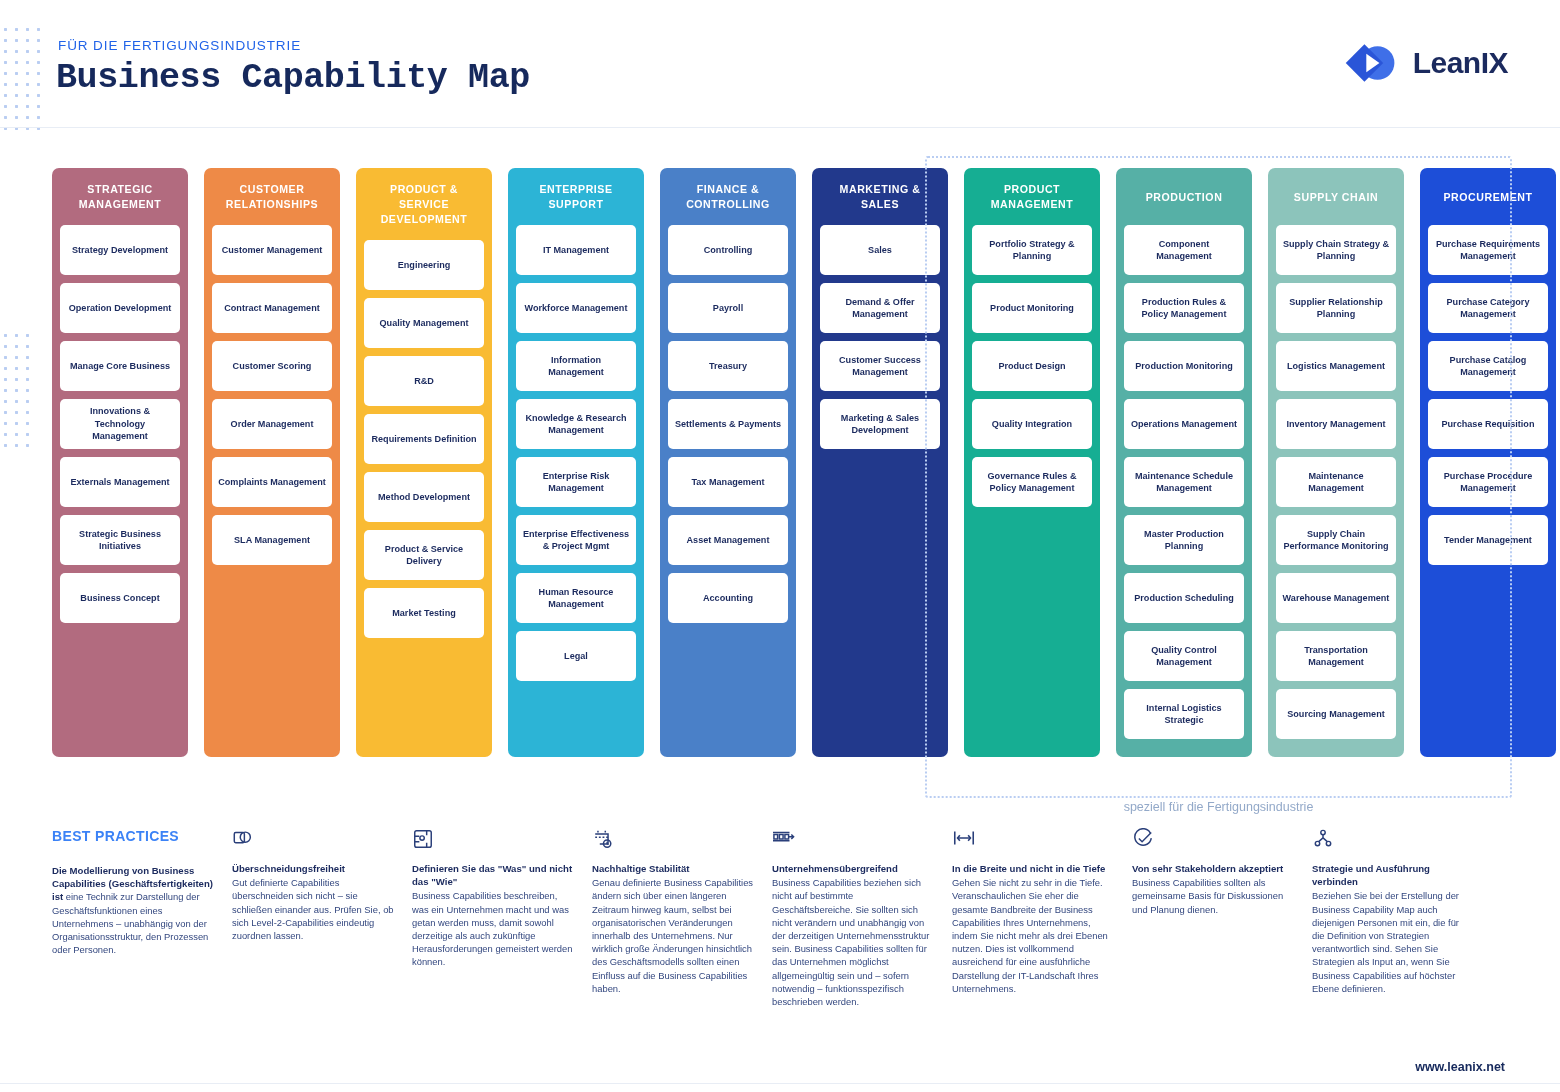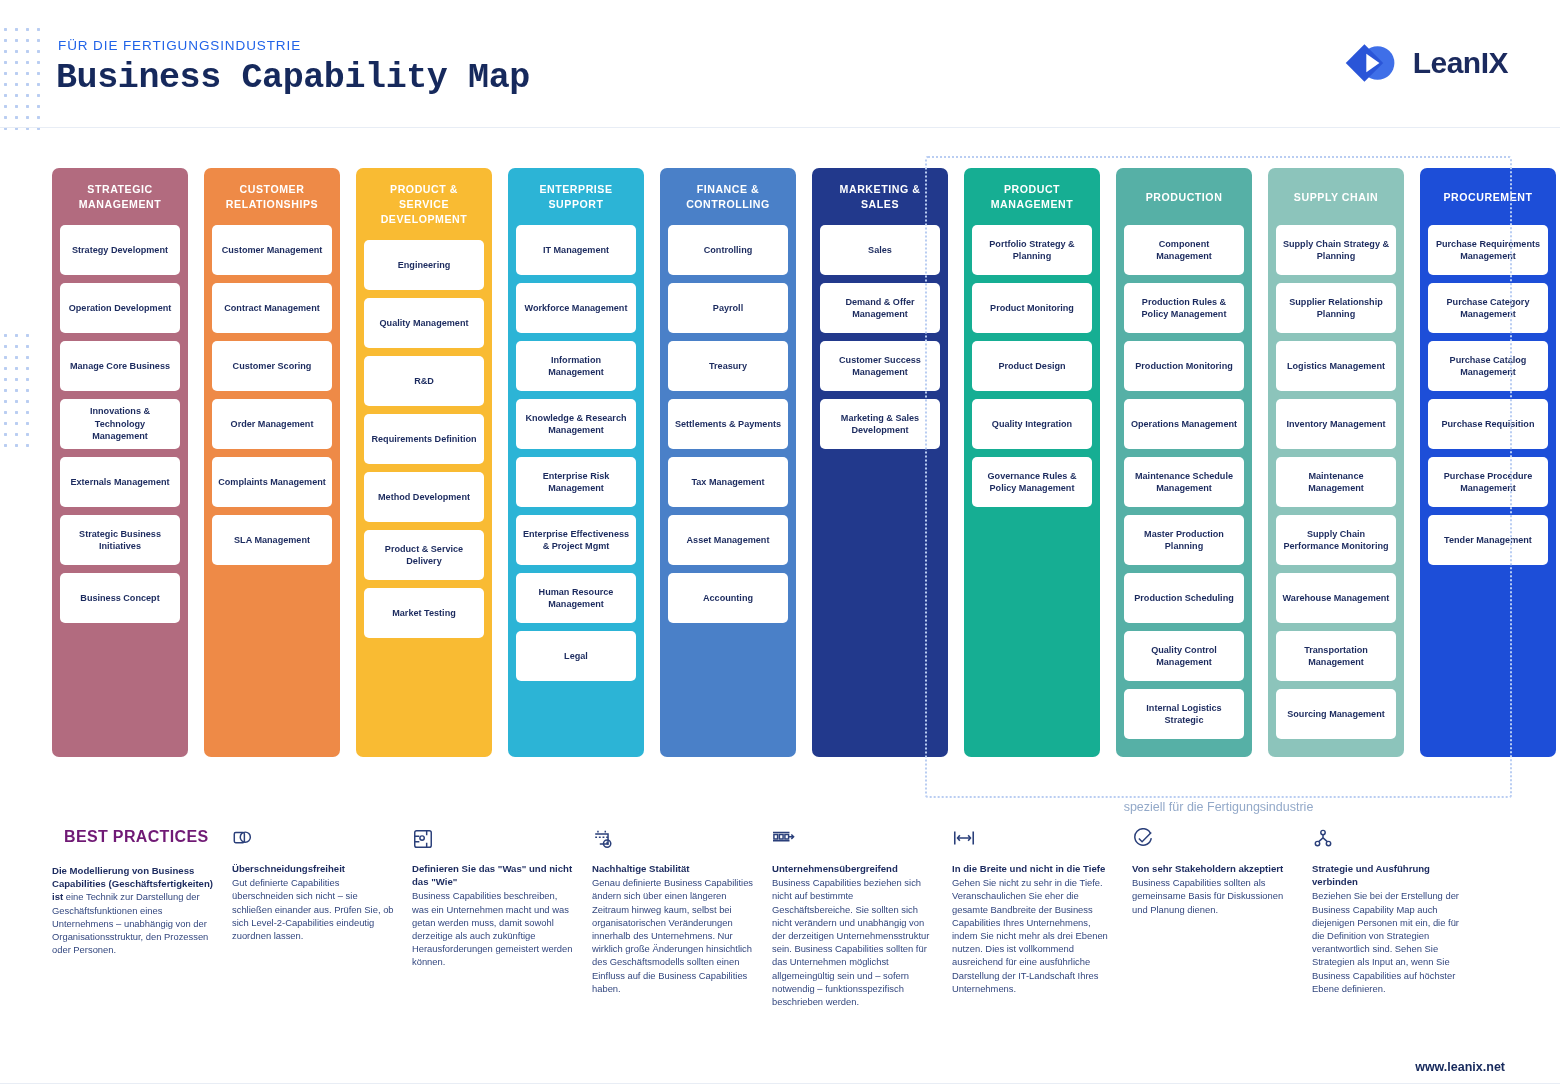--- a/index.html
+++ b/index.html
@@ -102,22 +102,22 @@
   .practice.first { width: 180px; }
   .p-icon { height: 26px; margin-bottom: 8px; color: #2a3f7a; }
   .p-title {
     font-size: 9.6px; font-weight: bold; color: #1b2a5e;
     line-height: 13.2px; margin-bottom: 1px;
   }
   .p-body {
     font-size: 9.4px; color: #33477f; line-height: 13.2px;
   }
   .bp-head {
-    font-size: 16px; font-weight: bold; color: #701a75;
-    letter-spacing: .35px; margin-bottom: 10px; height: 26px; margin-left: 12px;
+    font-size: 14px; font-weight: bold; color: #3b82f6;
+    letter-spacing: .35px; margin-bottom: 10px; height: 26px;
   }
 
   .site {
     position: absolute; right: 55px; bottom: 18px;
     font-size: 12.5px; font-weight: bold; color: #16295c;
   }
   .footrule { position:absolute; left:0; bottom:8px; width:1560px; height:1px; background:#e8edf5; }
 </style>
 </head>
 <body>

